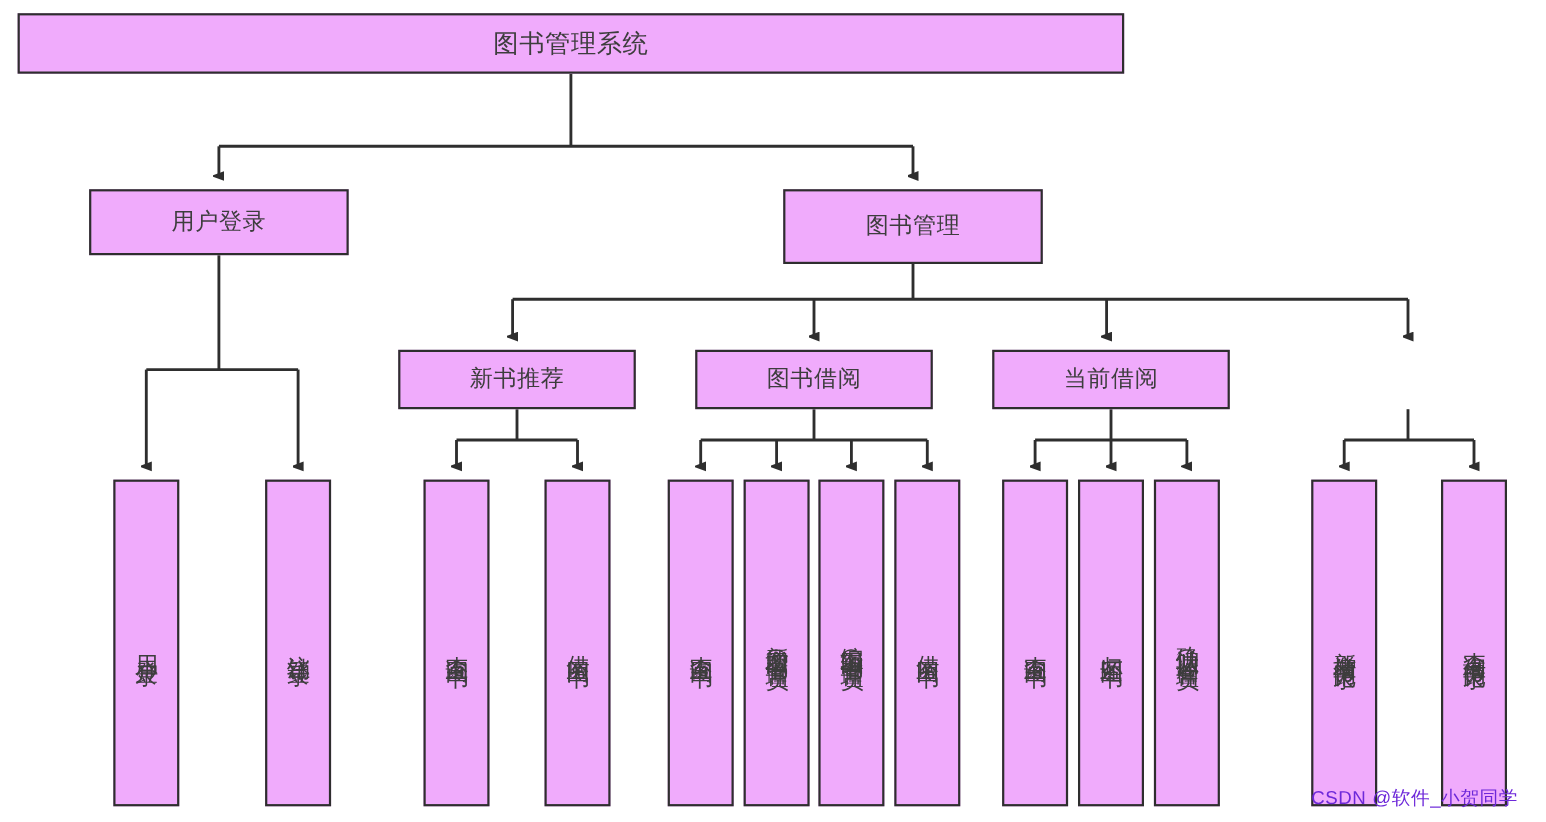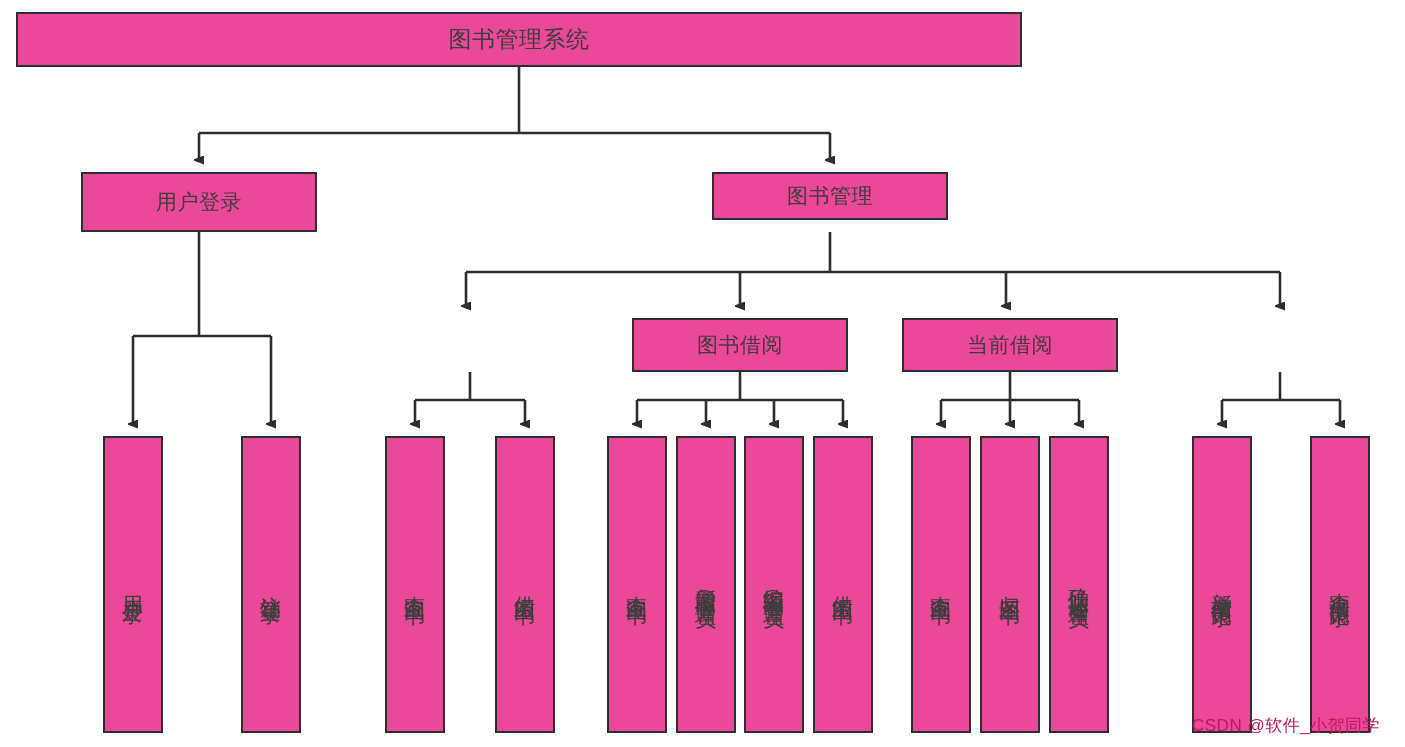--- a/index.html
+++ b/index.html
@@ -22,21 +22,21 @@
     position: absolute;
     left: 0;
     top: 0;
     width: 1405px;
     height: 747px;
     pointer-events: none;
   }
   .node {
     position: absolute;
     box-sizing: border-box;
-    background: #ec4899;
+    background: #f0abfc;
     border: 2px solid #2e2e2e;
     display: flex;
     align-items: center;
     justify-content: center;
     color: #3a3a3a;
   }
   .node-label {
     display: block;
     text-align: center;
     line-height: 1.18;
@@ -61,21 +61,21 @@
     writing-mode: vertical-rl;
     text-orientation: upright;
     font-size: 21px;
     letter-spacing: 3px;
     line-height: 1;
     max-height: 100%;
   }
   .watermark {
     position: absolute;
     font-size: 17px;
-    color: #be185d;
+    color: #6d28d9;
     white-space: nowrap;
     letter-spacing: 0.5px;
     user-select: none;
   }
 </style>
 </head>
 <body>
 
 <div id="diagram-root">
 
@@ -132,24 +132,27 @@
     </g>
   </svg>
 
   <div class="node horiz root" style="left:16px; top:12px; width:1006px; height:55px;">
     <span class="node-label">图书管理系统</span>
   </div>
 
   <div class="node horiz" style="left:81px; top:172px; width:236px; height:60px;">
     <span class="node-label">用户登录</span>
   </div>
-  <div class="node horiz" style="left:712px; top:172px; width:236px; height:48px;">
+  <div class="node horiz" style="left:712px; top:172px; width:236px; height:68px;">
     <span class="node-label">图书管理</span>
   </div>
 
+  <div class="node horiz" style="left:362px; top:318px; width:216px; height:54px;">
+    <span class="node-label">新书推荐</span>
+  </div>
   <div class="node horiz" style="left:902px; top:318px; width:216px; height:54px;">
     <span class="node-label">当前借阅</span>
   </div>
   <div class="node horiz" style="left:632px; top:318px; width:216px; height:54px;">
     <span class="node-label">图书借阅</span>
   </div>
 
   <div class="node vert" style="left:103px; top:436px; width:60px; height:297px;">
     <span class="node-label">用户登录</span>
   </div>

